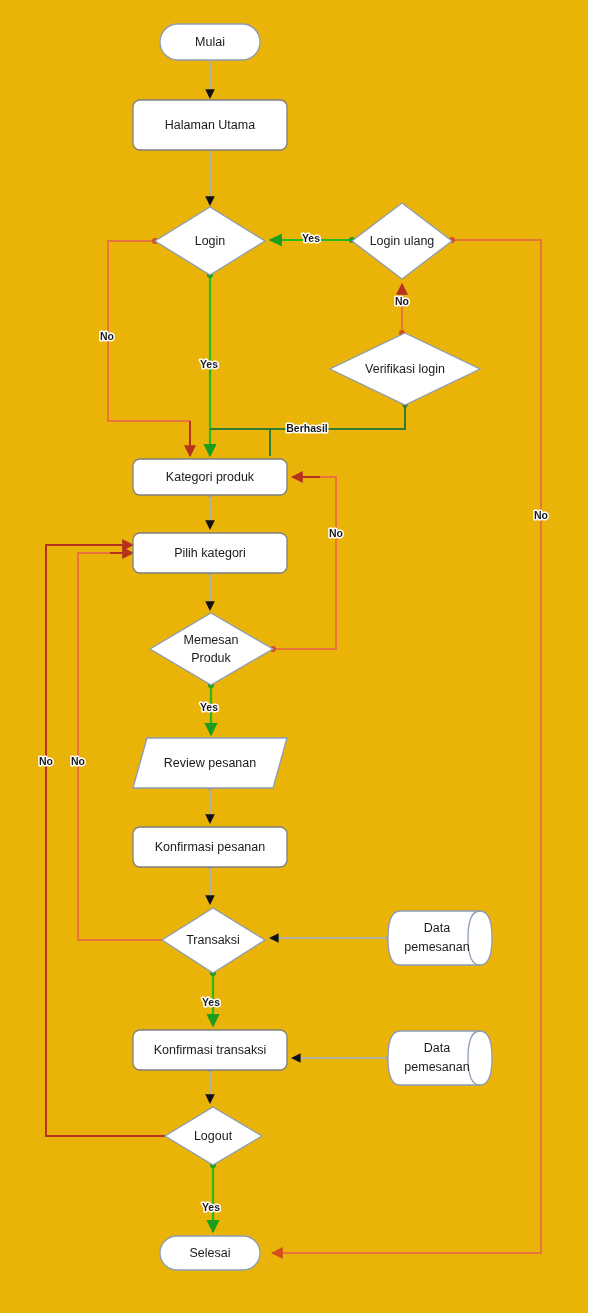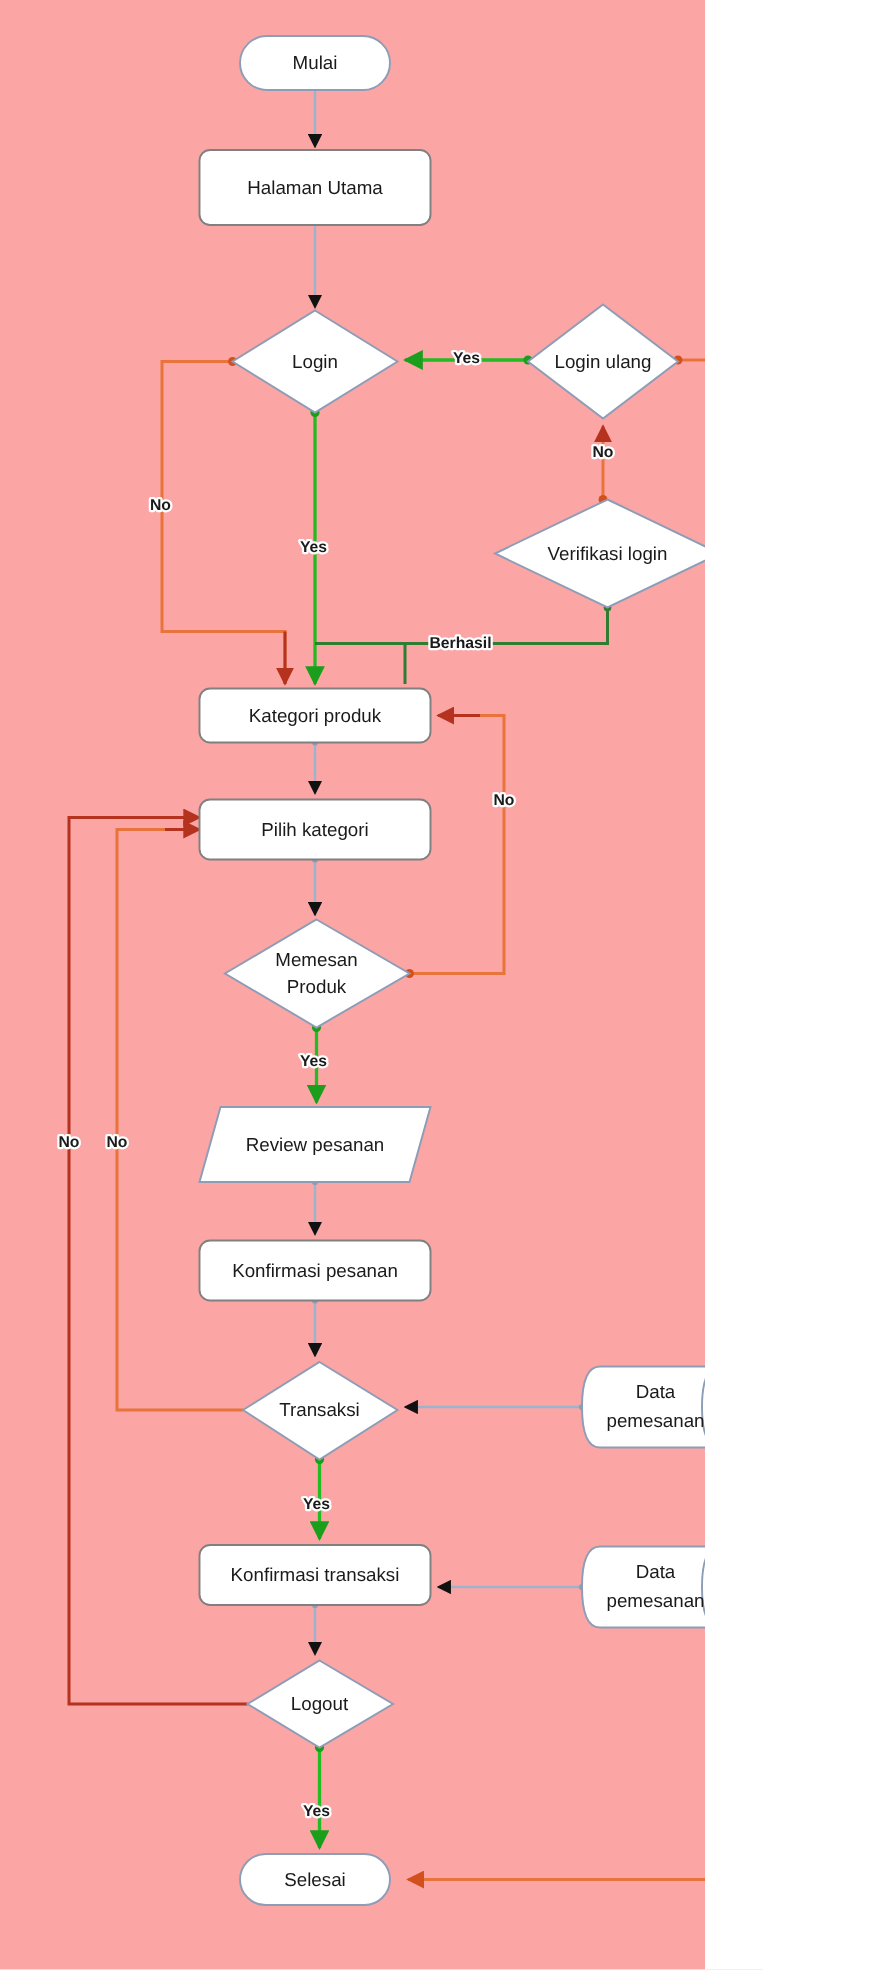--- a/index.html
+++ b/index.html
@@ -6,23 +6,23 @@
   html, body {
     margin: 0;
     padding: 0;
     background: #ffffff;
   }
   body {
     font-family: "Liberation Sans", sans-serif;
   }
   #canvas {
     position: relative;
-    width: 470px;
+    width: 588px;
     height: 1313px;
-    background: #fca5a5;
+    background: #eab308;
     overflow: hidden;
     text-align: center;
   }
   #flow-svg {
     position: absolute;
     left: 0;
     top: 0;
     width: 590px;
     height: 1313px;
   }

